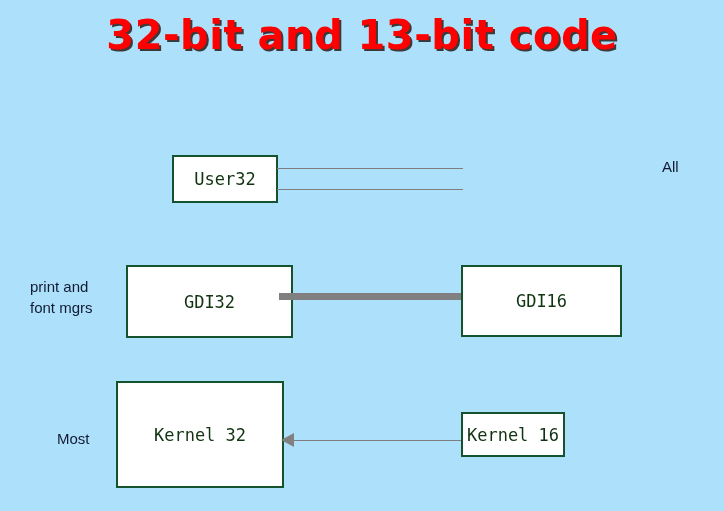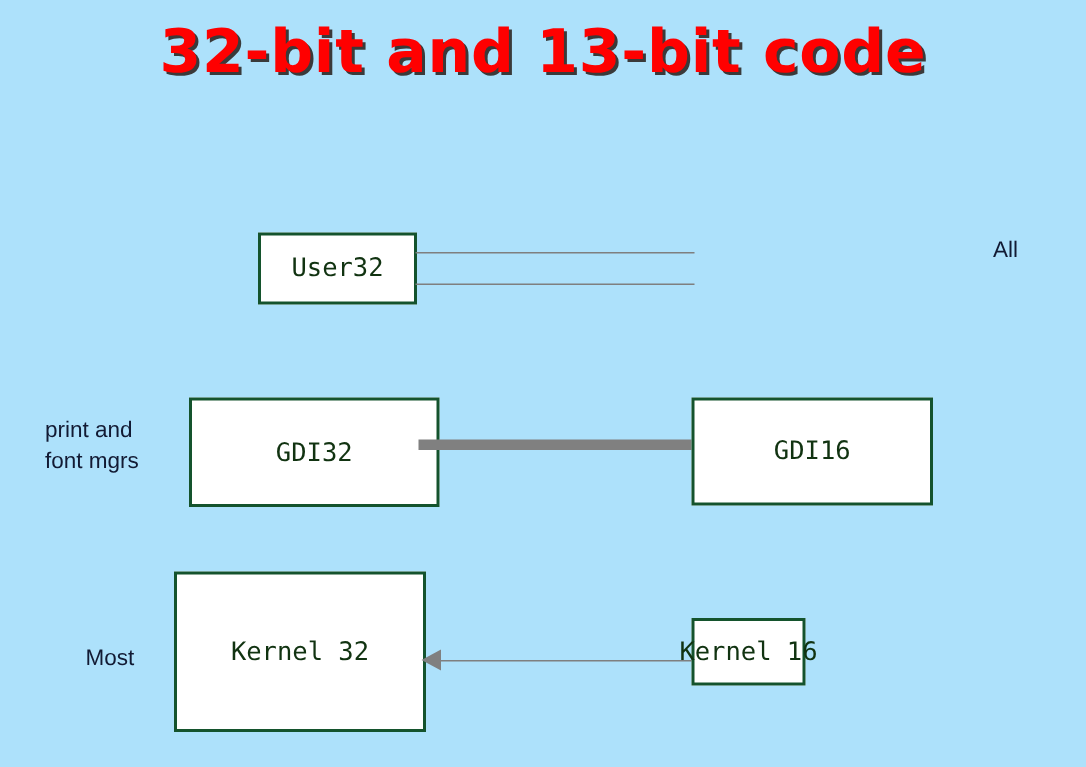--- a/index.html
+++ b/index.html
@@ -50,21 +50,21 @@
     font-size: 17px;
     color: #113311;
     white-space: nowrap;
   }
 
   #box-user32  { left: 172px; top: 155px; width: 106px; height: 48px; }
   #box-user16  { left: 462px; top: 127px; width: 180px; height: 90px; }
   #box-gdi32   { left: 126px; top: 265px; width: 167px; height: 73px; }
   #box-gdi16   { left: 461px; top: 265px; width: 161px; height: 72px; }
   #box-kernel32{ left: 116px; top: 381px; width: 168px; height: 107px; }
-  #box-kernel16{ left: 461px; top: 412px; width: 76px; height: 45px; }
+  #box-kernel16{ left: 461px; top: 412px; width: 104px; height: 45px; }
 
   #box-kernel16 .box-label { font-size: 17px; }
 
   
   .line-h {
     position: absolute;
     background: #7f7f7f;
     height: 1px;
   }
   #thunk-line-top    { left: 277px; top: 168px; width: 186px; }

